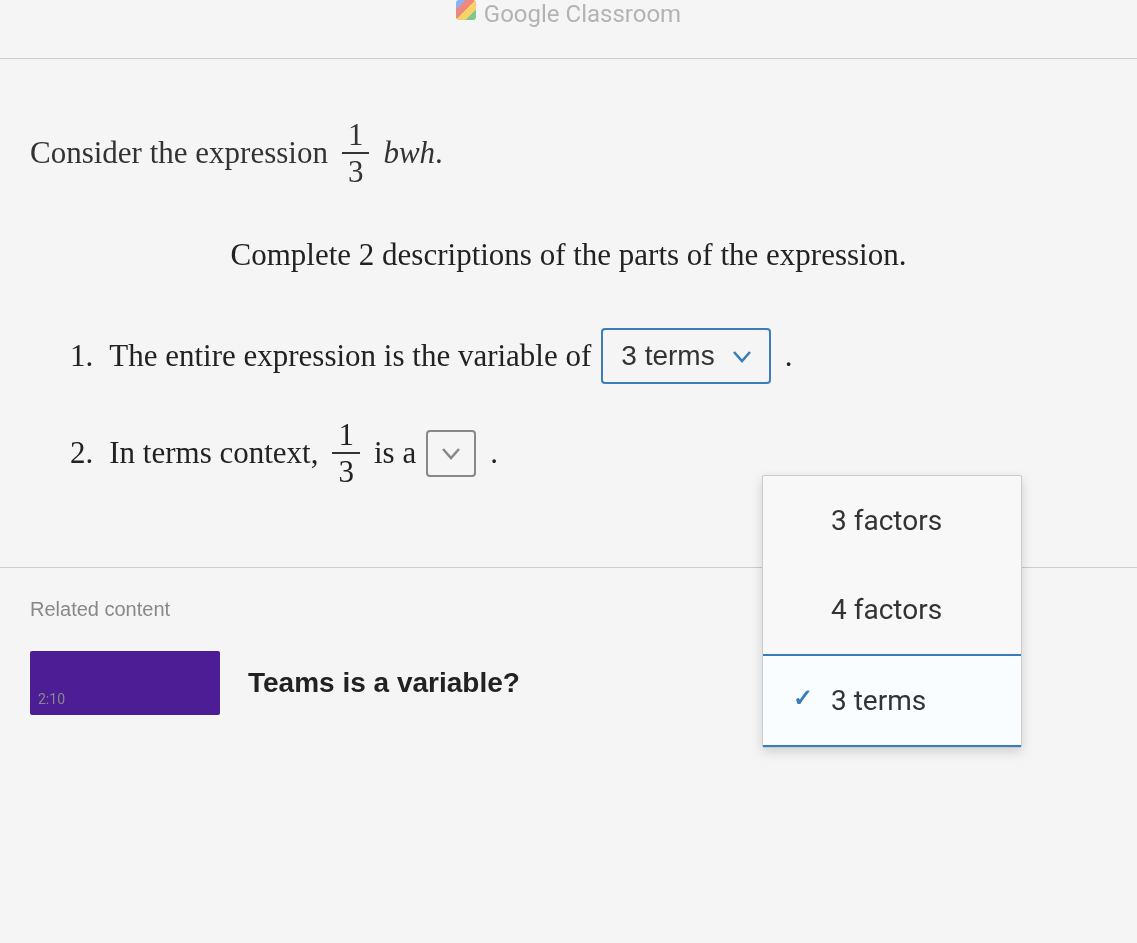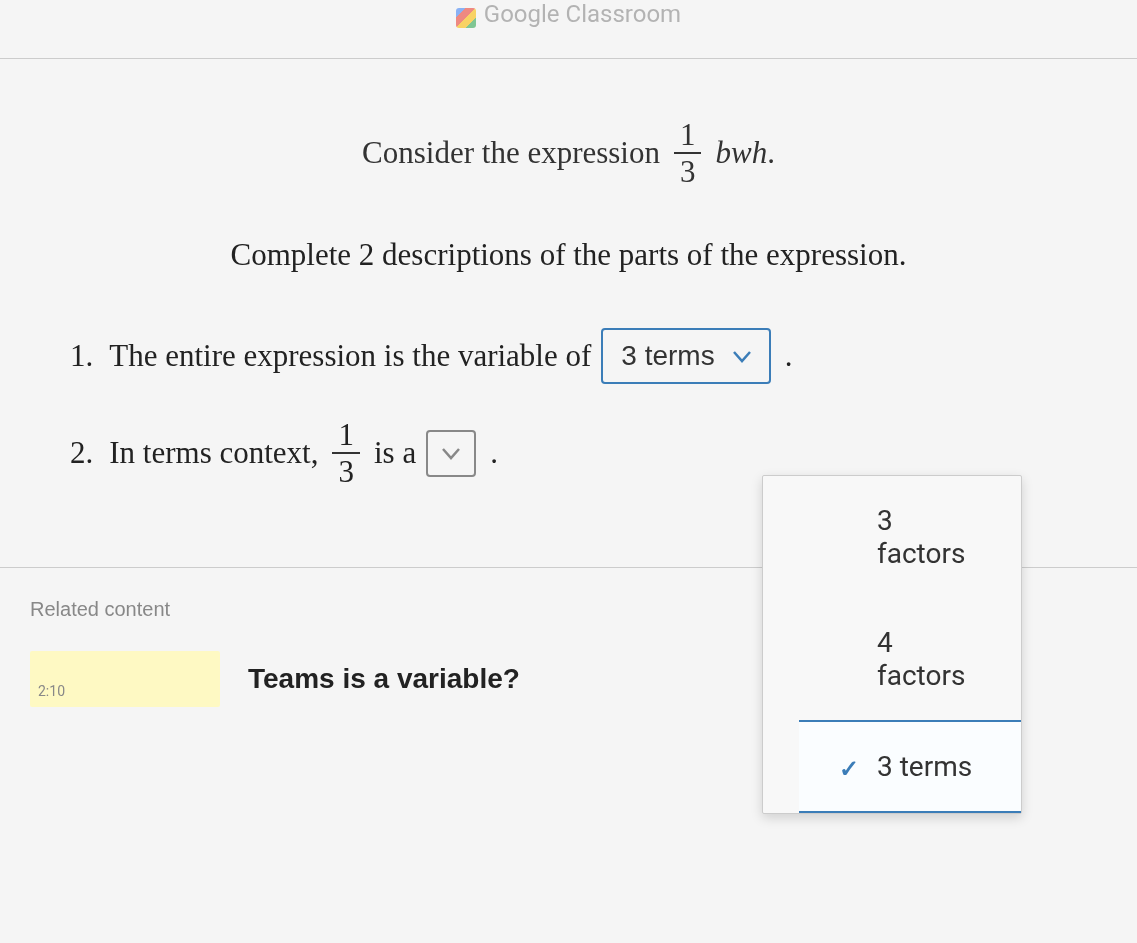--- a/index.html
+++ b/index.html
@@ -19,21 +19,21 @@
       display: flex;
       justify-content: center;
       gap: 70px;
       padding: 0 20px 10px;
       color: #888;
       font-size: 24px;
       opacity: 0.6;
     }
     .tab {
       display: flex;
-      align-items: flex-end;
+      align-items: flex-start;
       gap: 8px;
     }
     .tab-icon {
       width: 20px;
       height: 20px;
       display: inline-block;
     }
     .google-icon {
       background: linear-gradient(135deg, #4285F4 25%, #EA4335 25%, #EA4335 50%, #FBBC05 50%, #FBBC05 75%, #34A853 75%);
       border-radius: 3px;
@@ -50,21 +50,20 @@
       padding: 0 30px;
     }
     .prompt-line {
       font-size: 31px;
       color: #333;
       display: flex;
       align-items: center;
       gap: 10px;
       margin-bottom: 50px;
       font-family: Georgia, 'Times New Roman', serif;
-      justify-content: center;
     }
     .fraction {
       display: inline-flex;
       flex-direction: column;
       align-items: center;
       line-height: 1;
       font-family: Georgia, 'Times New Roman', serif;
       font-size: 31px;
       margin: 0 4px;
     }
@@ -132,28 +131,27 @@
       position: absolute;
       right: 115px;
       top: 475px;
       background: #f8f8f8;
       border: 1px solid #ccc;
       box-shadow: 0 4px 12px rgba(0,0,0,0.15);
       width: 260px;
       border-radius: 2px;
     }
     .dropdown-item {
-      padding: 28px 40px;
+      padding: 28px 30px;
       font-size: 28px;
       color: #333;
       display: flex;
-      align-items: flex-end;
+      align-items: flex-start;
       gap: 18px;
       cursor: pointer;
-      margin-left: 36px;
     }
     .dropdown-item.selected {
       border-top: 2px solid #3b7db8;
       border-bottom: 2px solid #3b7db8;
       background: #fafdff;
     }
     .check-icon {
       color: #3b7db8;
       font-size: 24px;
       font-weight: bold;
@@ -175,22 +173,22 @@
       margin-bottom: 30px;
       font-family: -apple-system, BlinkMacSystemFont, sans-serif;
     }
     .related-item {
       display: flex;
       align-items: center;
       gap: 28px;
     }
     .thumbnail {
       width: 190px;
-      height: 56px;
-      background: #fef9c3;
+      height: 64px;
+      background: #4c1d95;
       border-radius: 2px;
       display: flex;
       align-items: flex-end;
       padding: 8px;
     }
     .thumbnail-label {
       color: #888;
       font-size: 14px;
     }
     .related-text {

